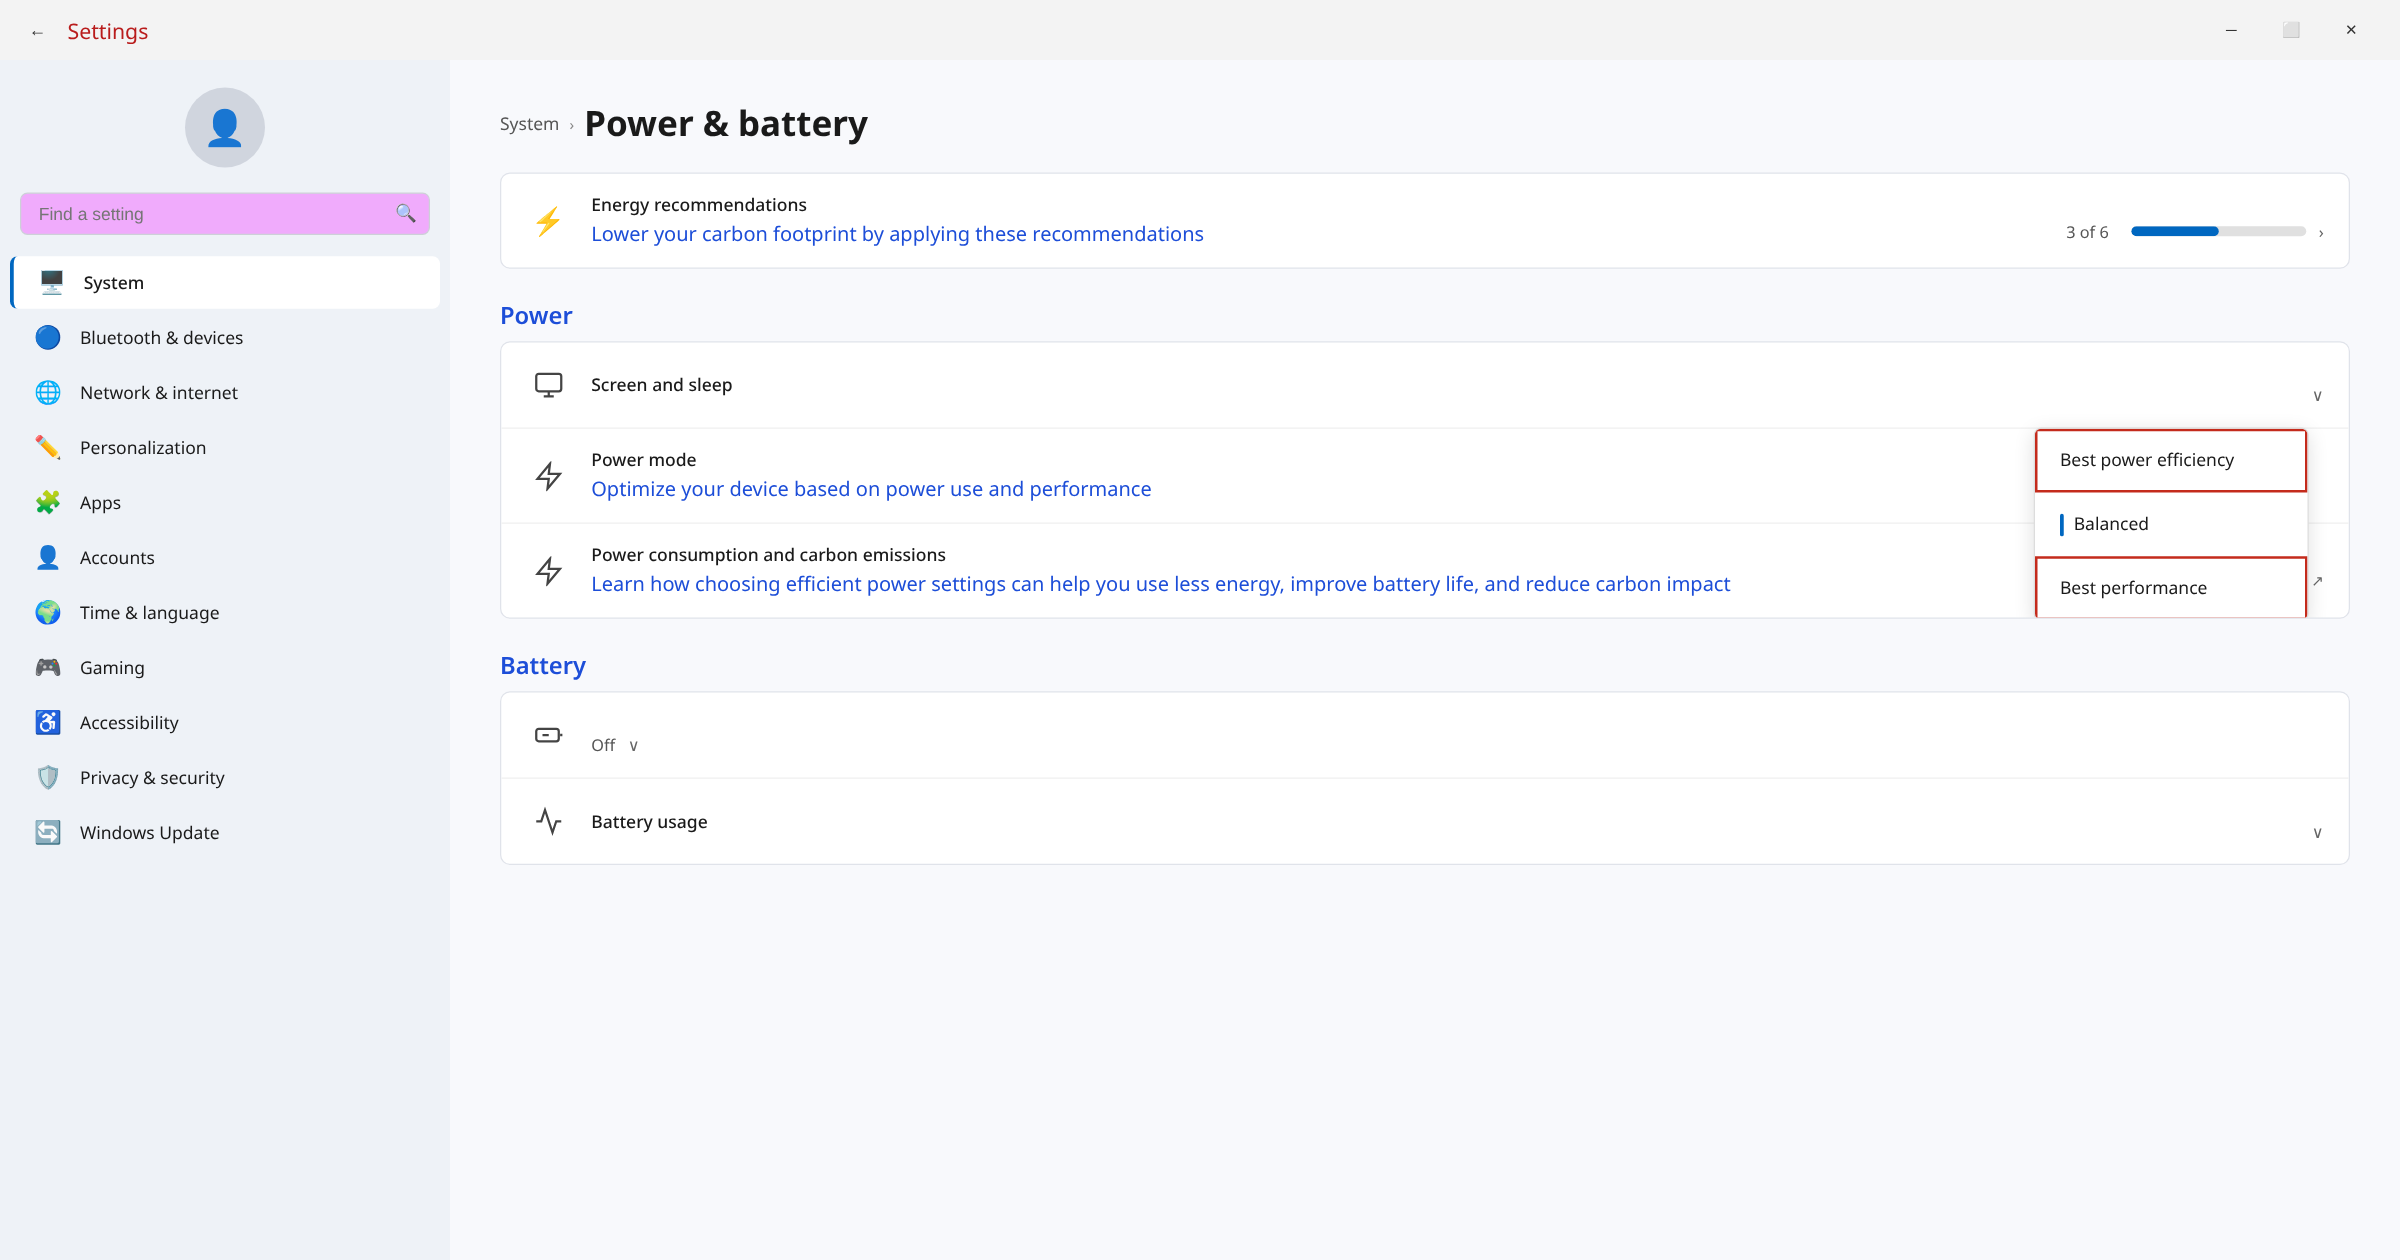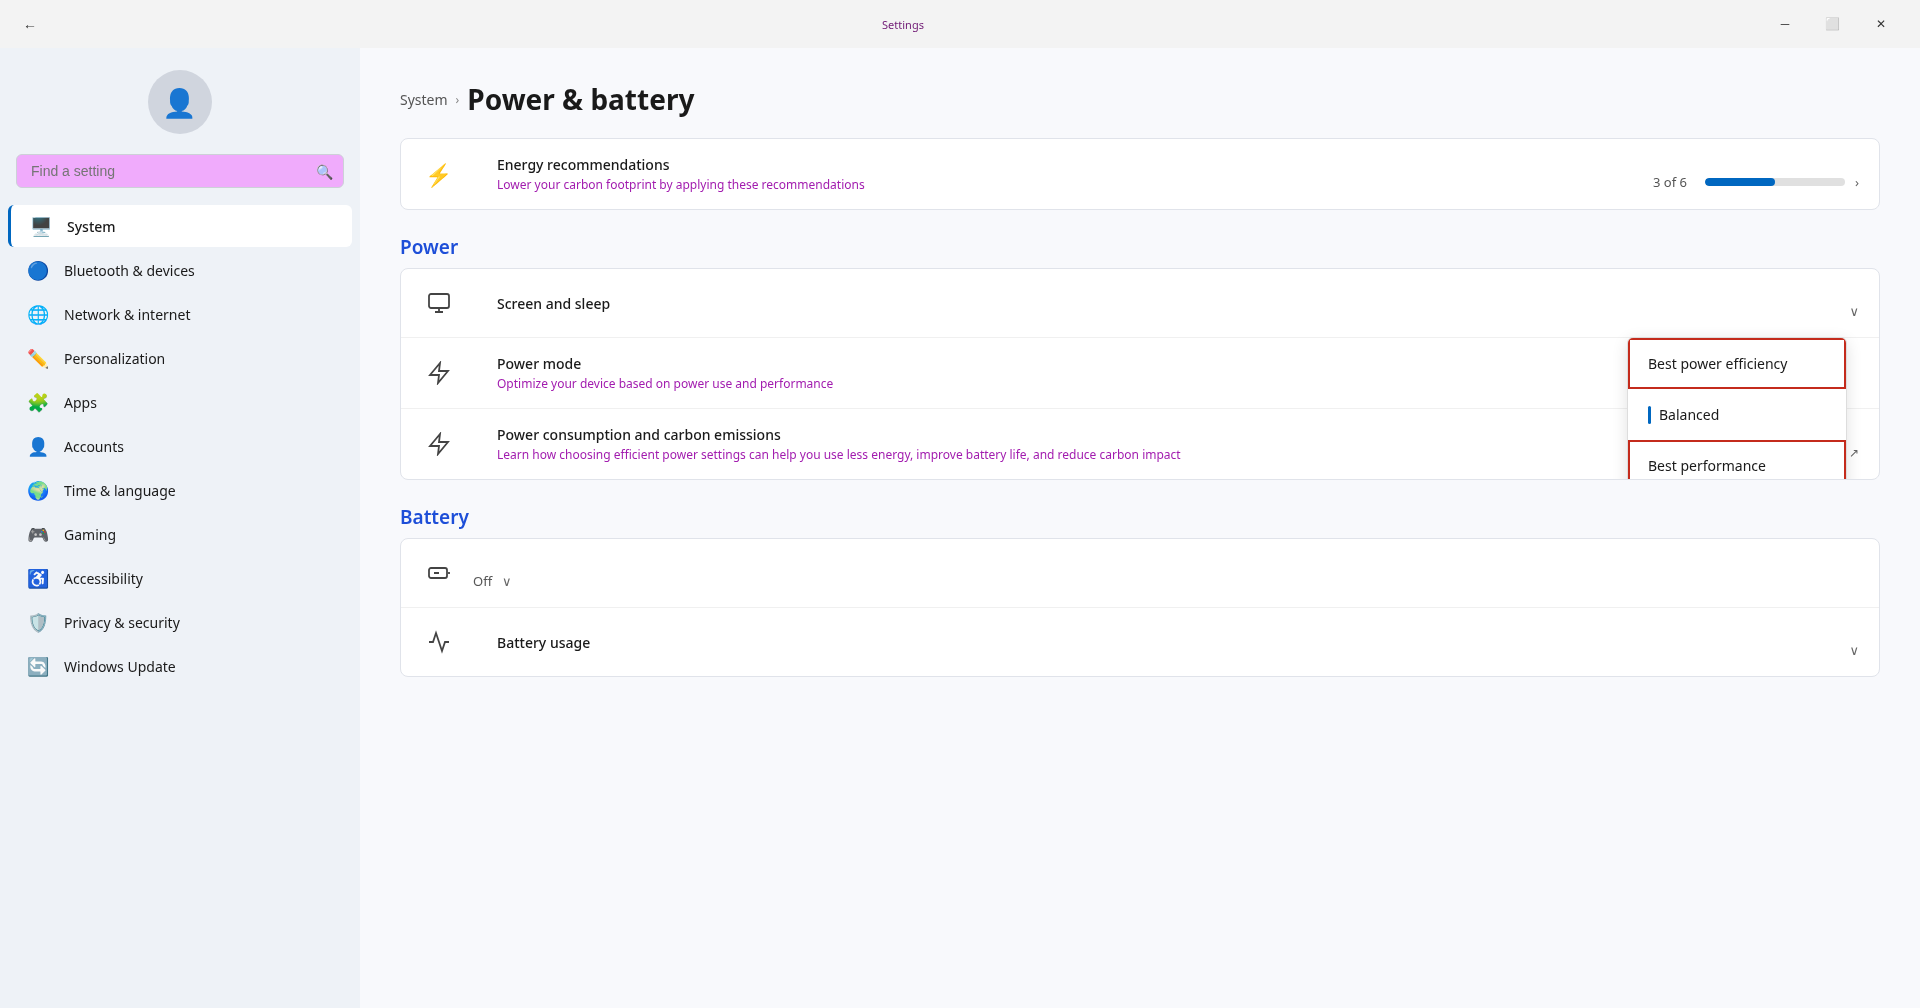--- a/index.html
+++ b/index.html
@@ -28,24 +28,23 @@
       width: 28px; height: 28px;
       border-radius: 50%;
       border: none;
       background: transparent;
       cursor: pointer;
       display: flex; align-items: center; justify-content: center;
       font-size: 14px;
       color: #333;
     }
     .titlebar-title {
-      font-size: 11px;
-      color: #701a75;
+      font-size: 17px;
+      color: #b91c1c;
       flex: 1;
-      text-align: center;
     }
     .titlebar-controls {
       display: flex; gap: 2px;
     }
     .titlebar-btn {
       width: 46px; height: 32px;
       border: none;
       background: transparent;
       cursor: pointer;
       display: flex; align-items: center; justify-content: center;
@@ -177,23 +176,23 @@
     .card-row:last-child { border-bottom: none; }
 
     .row-icon {
       width: 36px; height: 36px;
       display: flex; align-items: center; justify-content: center;
       font-size: 22px;
       color: #444;
       flex-shrink: 0;
     }
 
-    .row-content { flex: 1; margin-left: 24px; }
+    .row-content { flex: 1; }
     .row-title { font-size: 14px; font-weight: 500; color: #1a1a1a; }
-    .row-subtitle { font-size: 12px; color: #a21caf; margin-top: 2px; }
+    .row-subtitle { font-size: 16px; color: #1d4ed8; margin-top: 2px; }
 
     .row-right {
       display: flex; align-items: center; gap: 10px;
       font-size: 13px; color: #555; margin-top: 16px;
     }
 
     .section-label {
       font-size: 19px;
       font-weight: 600;
       color: #1d4ed8;

